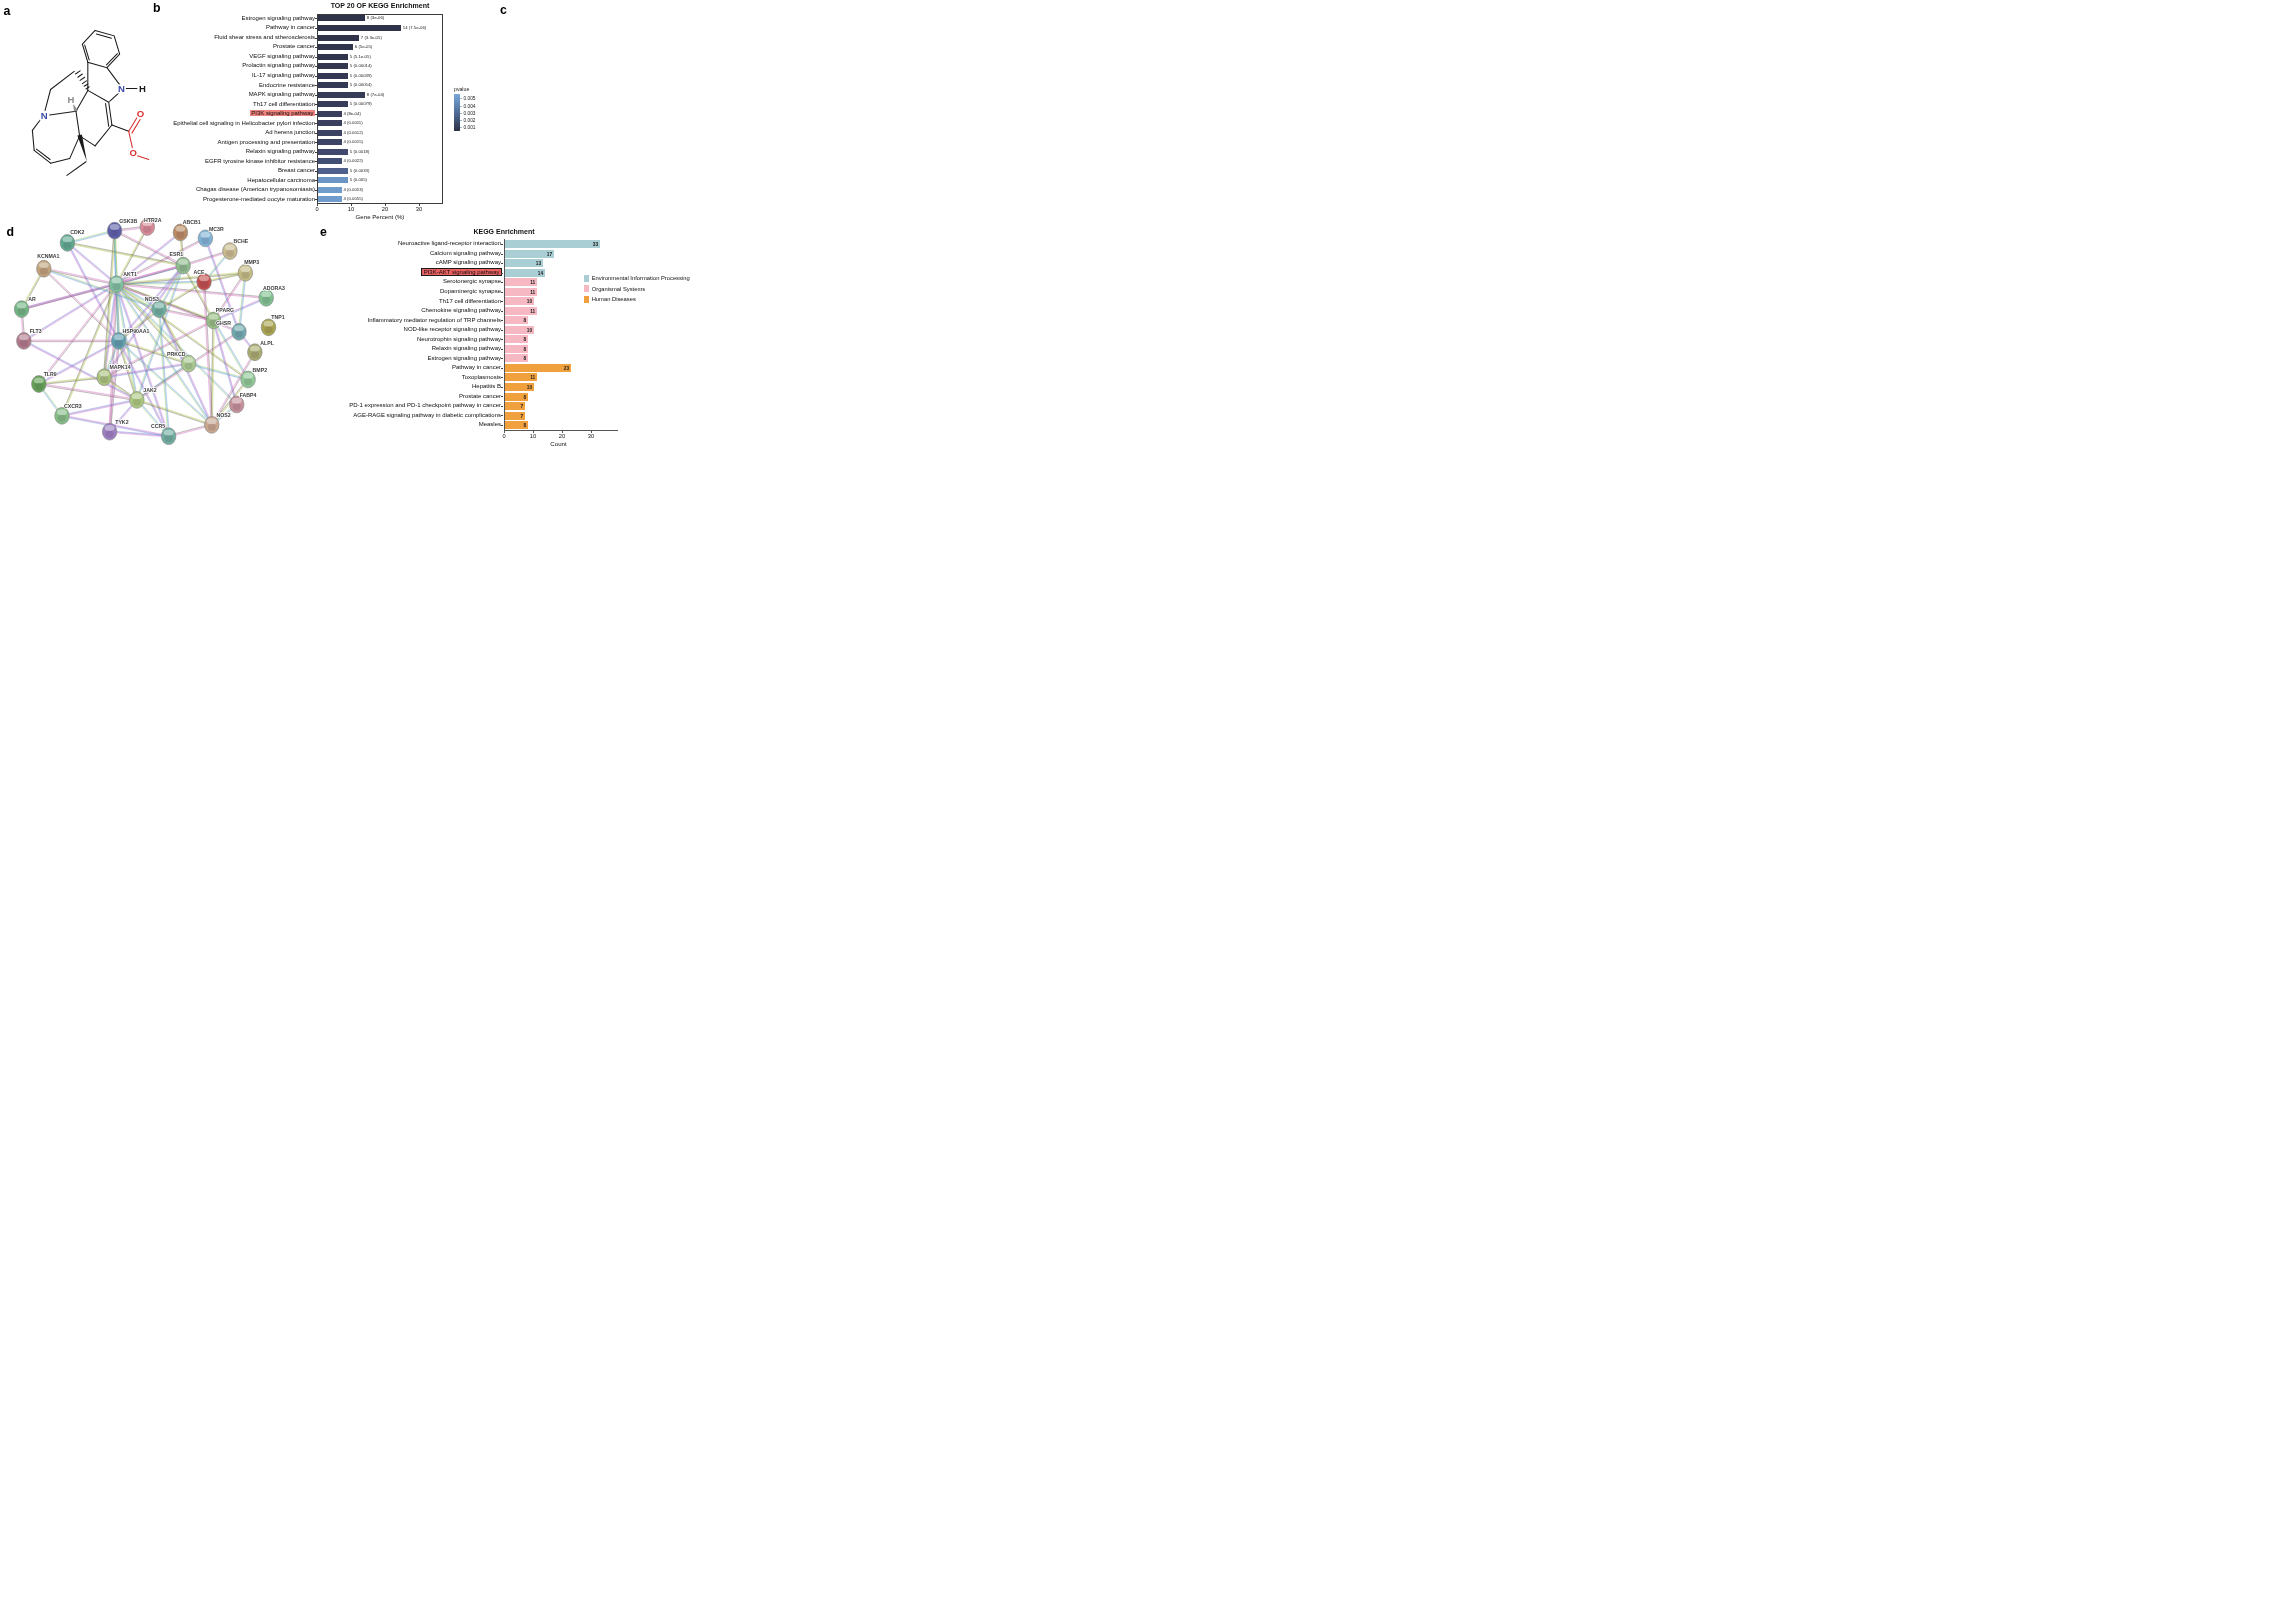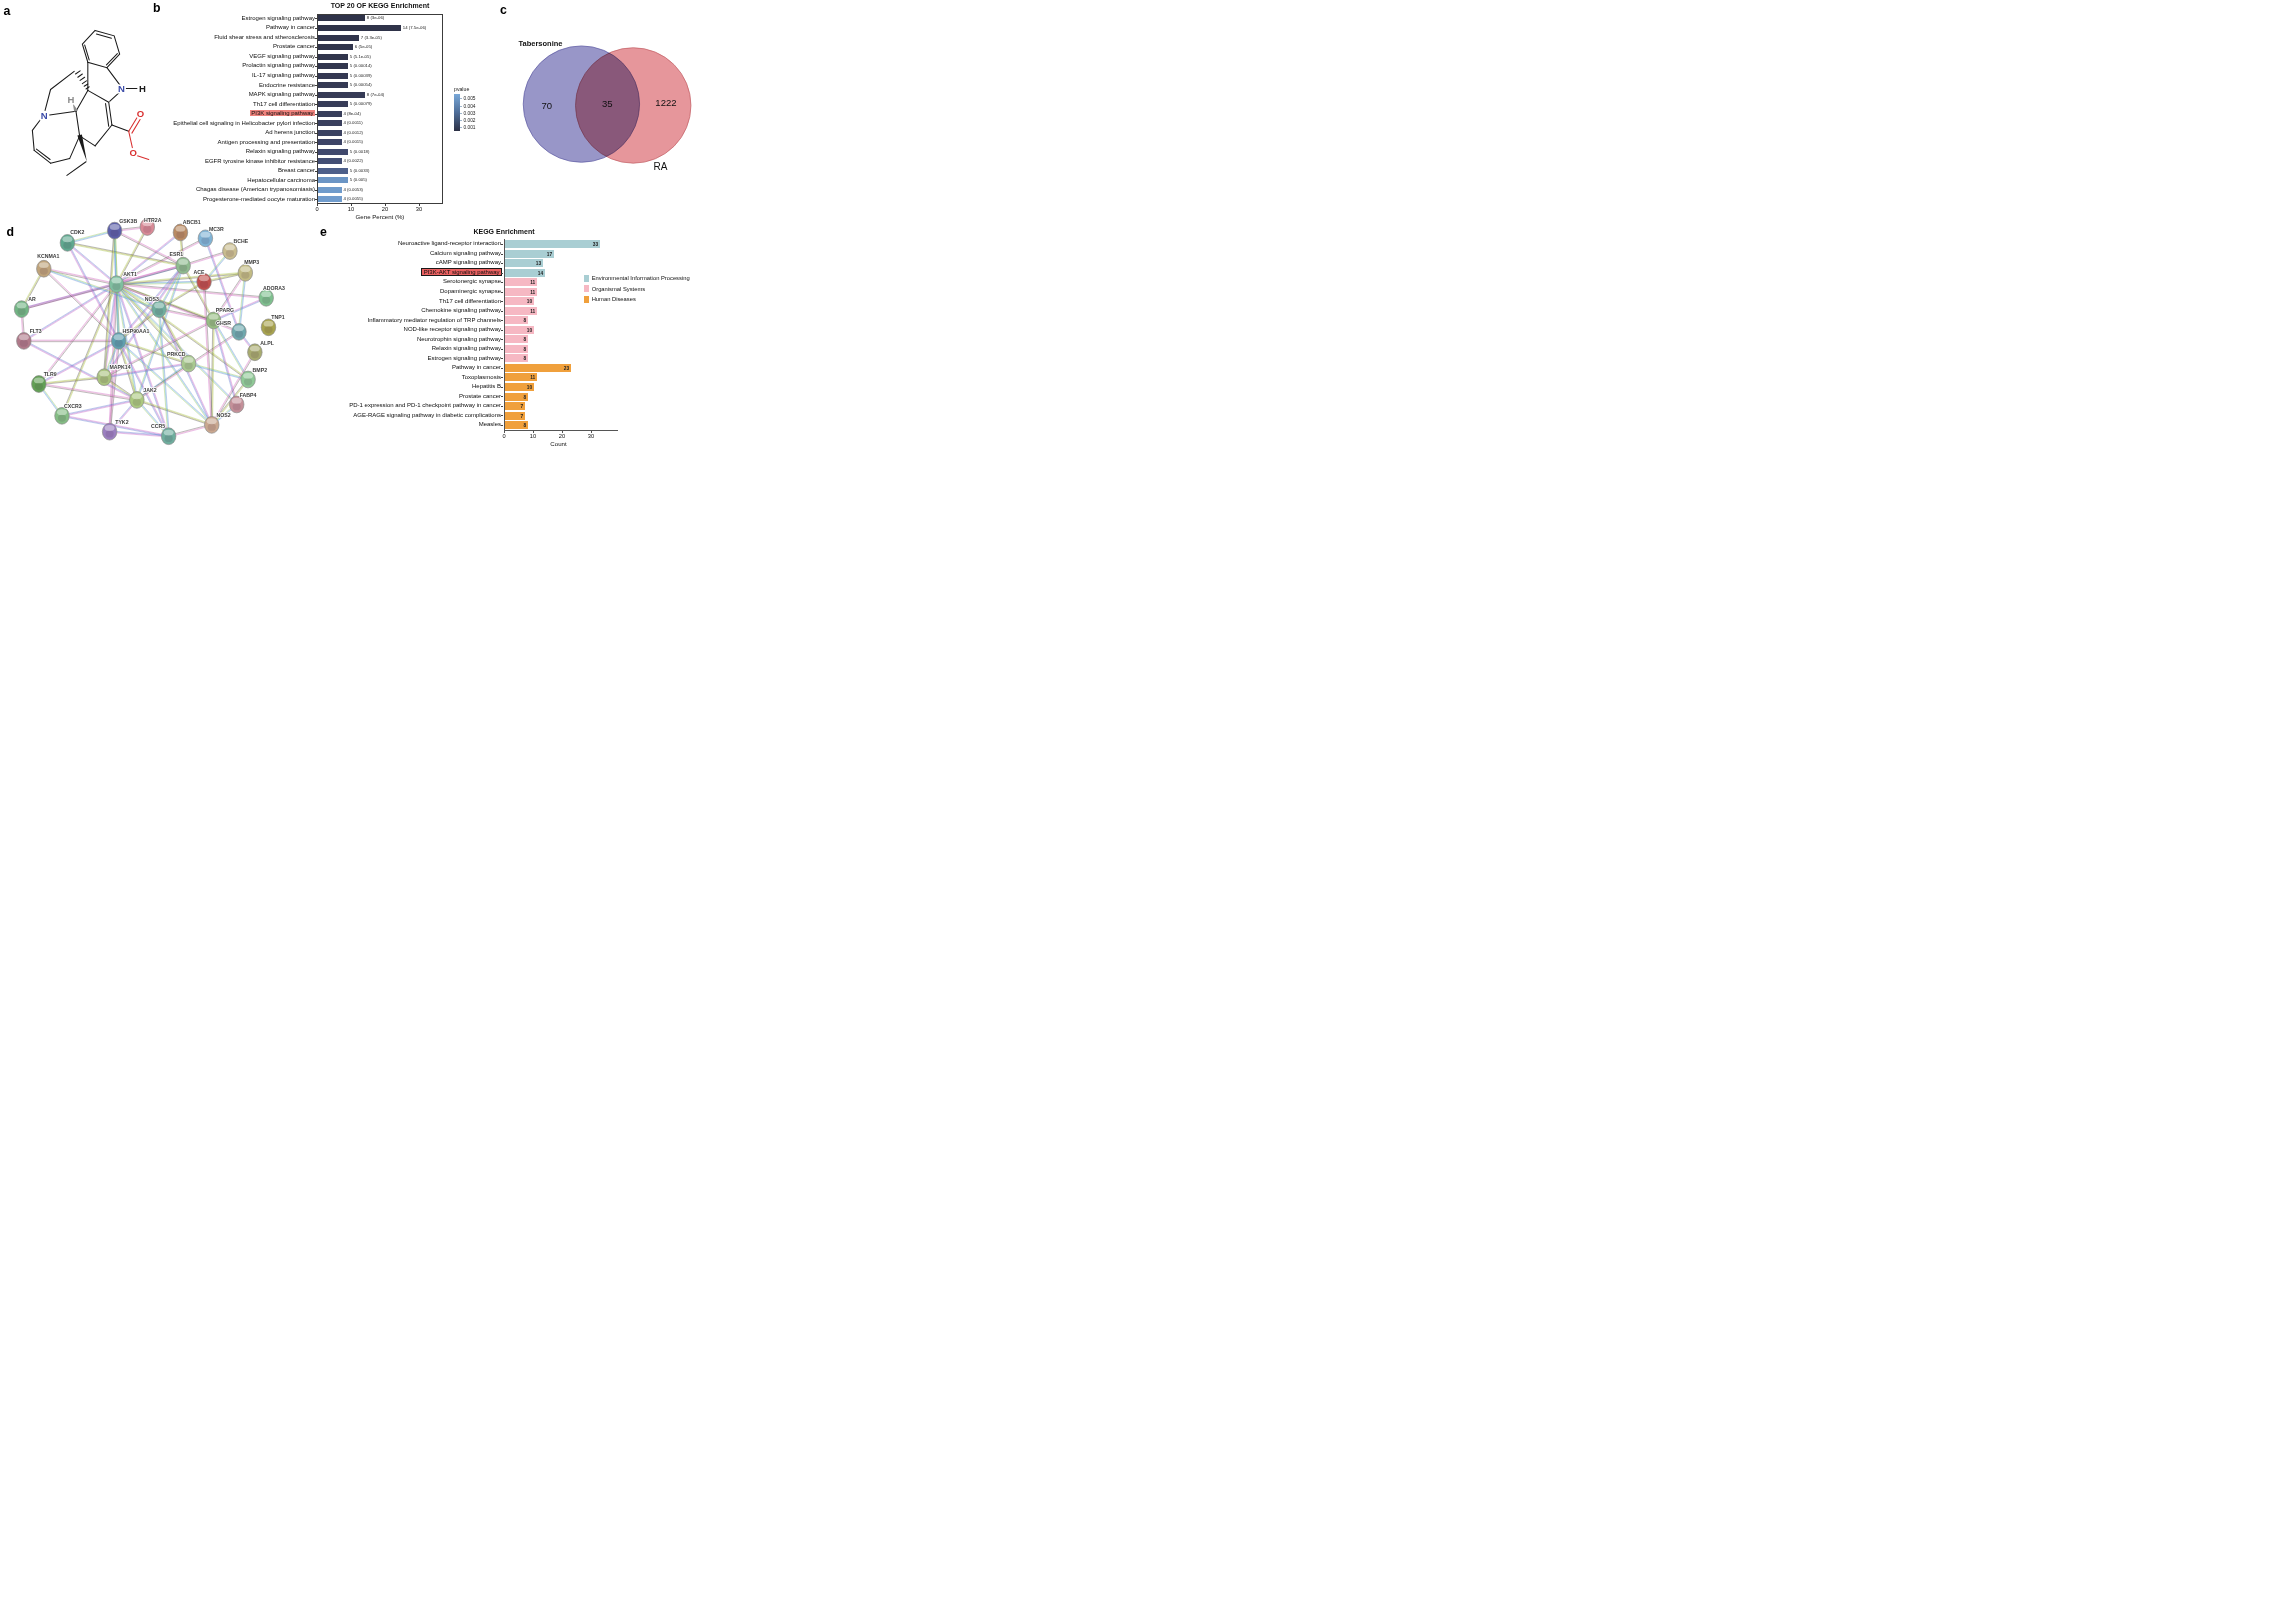--- a/index.html
+++ b/index.html
@@ -226,31 +226,20 @@
         <div class="pv-lab" style="top: 19.5px;">0.004</div>
         <div class="pv-tick" style="top: 27px;"></div>
         <div class="pv-lab" style="top: 27px;">0.003</div>
         <div class="pv-tick" style="top: 34px;"></div>
         <div class="pv-lab" style="top: 34px;">0.002</div>
         <div class="pv-tick" style="top: 41px;"></div>
         <div class="pv-lab" style="top: 41px;">0.001</div>
       </div>
   </div>
 
-  <div id="panel-c">
-    <div id="venn-title">Tabersonine</div>
-    <svg id="venn-svg" width="188" height="130" viewBox="0 0 413 286">
-      <circle id="venn-c1" cx="148" cy="130" r="128" fill-opacity="0.75" stroke-width="1.5" style="mix-blend-mode:multiply" fill="#7573b5" stroke="#5a57a0"></circle>
-      <circle id="venn-c2" cx="262" cy="133" r="127" fill-opacity="0.75" stroke-width="1.5" style="mix-blend-mode:multiply" fill="#dd7379" stroke="#c05a60"></circle>
-      <text class="venn-num" x="72" y="140" text-anchor="middle">70</text>
-      <text class="venn-num" x="205" y="137" text-anchor="middle">35</text>
-      <text class="venn-num" x="334" y="134" text-anchor="middle">1222</text>
-      <text id="venn-ra" x="322" y="276" text-anchor="middle">RA</text>
-    </svg>
-  </div>
 
   <svg id="net-svg" width="314" height="236" viewBox="0 0 690 520">
     <g id="net-edges">
         <line x1="236.90459859565053" y1="149.30003683153564" x2="128.90459859565053" y2="58.300036831535635" stroke="#cf5fc4" stroke-width="1.05" stroke-opacity="0.8"></line>
         <line x1="238" y1="148" x2="130" y2="57" stroke="#8f62c9" stroke-width="1.05" stroke-opacity="0.8"></line>
         <line x1="239.09540140434947" y1="146.69996316846436" x2="131.09540140434947" y2="55.699963168464365" stroke="#5a7bd0" stroke-width="1.05" stroke-opacity="0.8"></line>
         <line x1="236.3009758898623" y1="148.0575940376318" x2="232.3009758898623" y2="30.057594037631787" stroke="#5a7bd0" stroke-width="1.05" stroke-opacity="0.8"></line>
         <line x1="238" y1="148" x2="234" y2="30" stroke="#49b8cf" stroke-width="1.05" stroke-opacity="0.8"></line>
         <line x1="239.6990241101377" y1="147.9424059623682" x2="235.6990241101377" y2="29.942405962368213" stroke="#9fc24d" stroke-width="1.05" stroke-opacity="0.8"></line>
         <line x1="236.50396230646157" y1="147.19261457809037" x2="304.5039623064616" y2="21.192614578090367" stroke="#9fc24d" stroke-width="1.05" stroke-opacity="0.8"></line>

